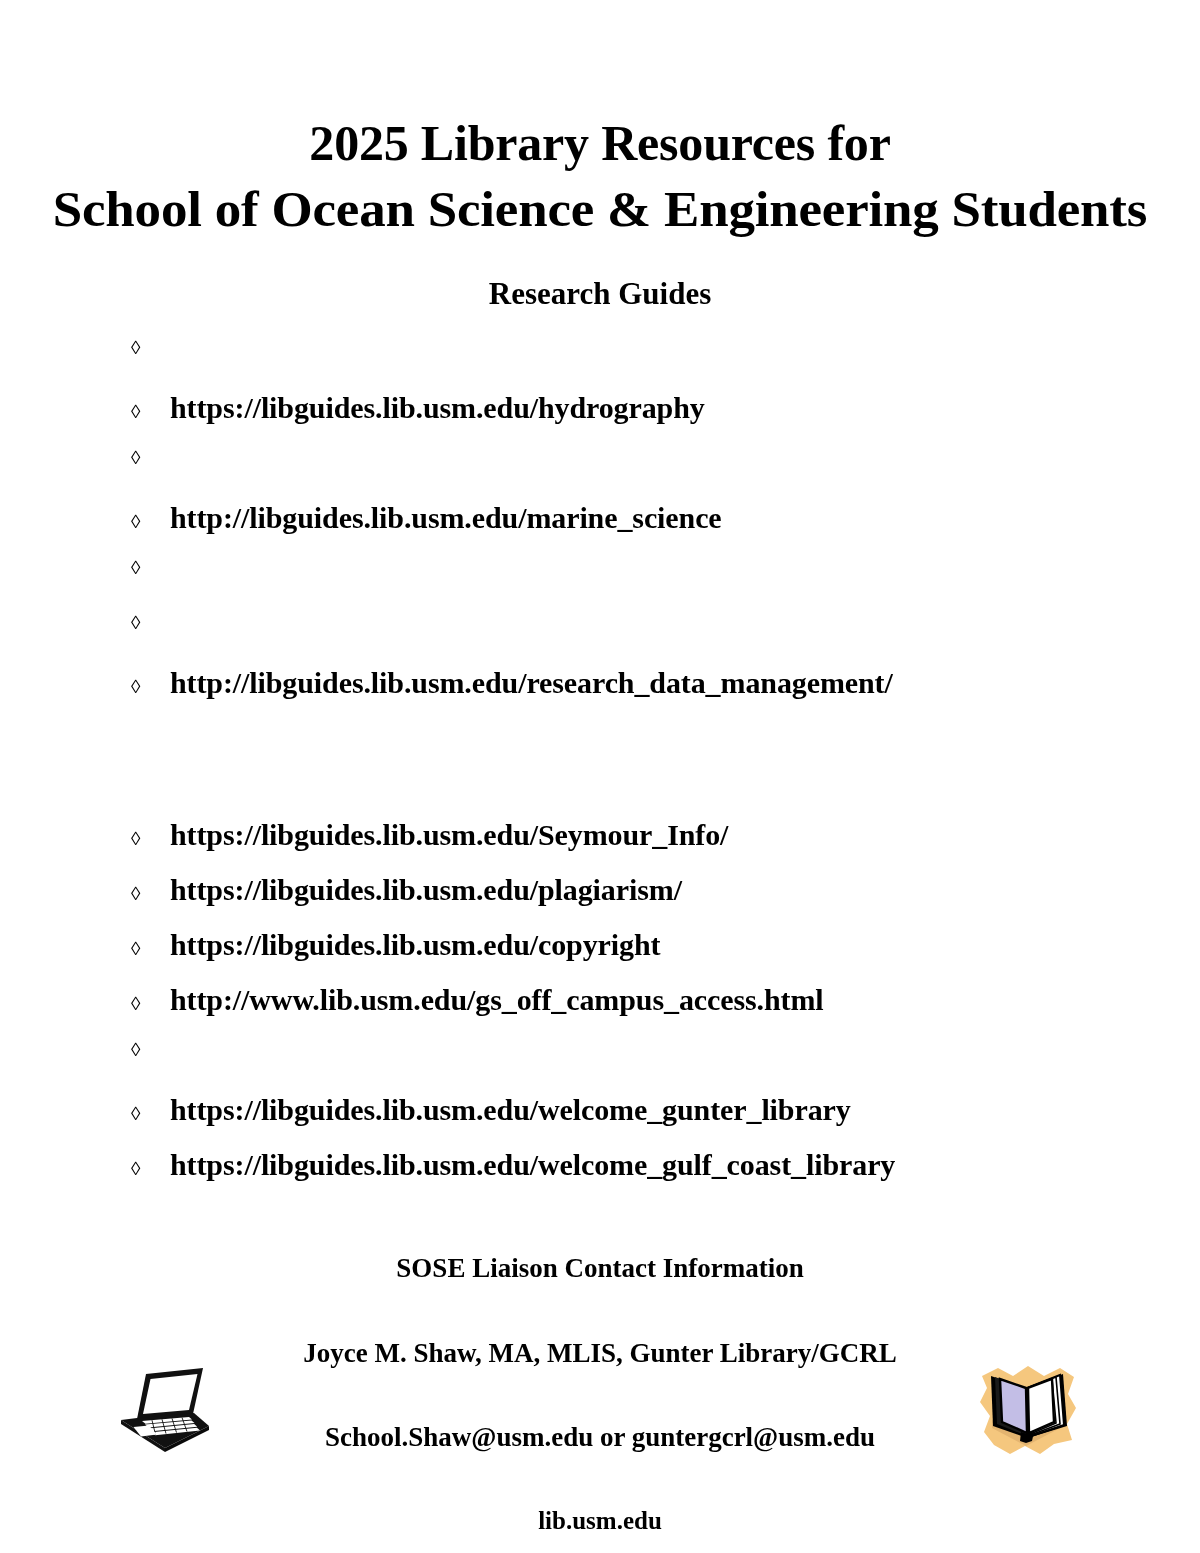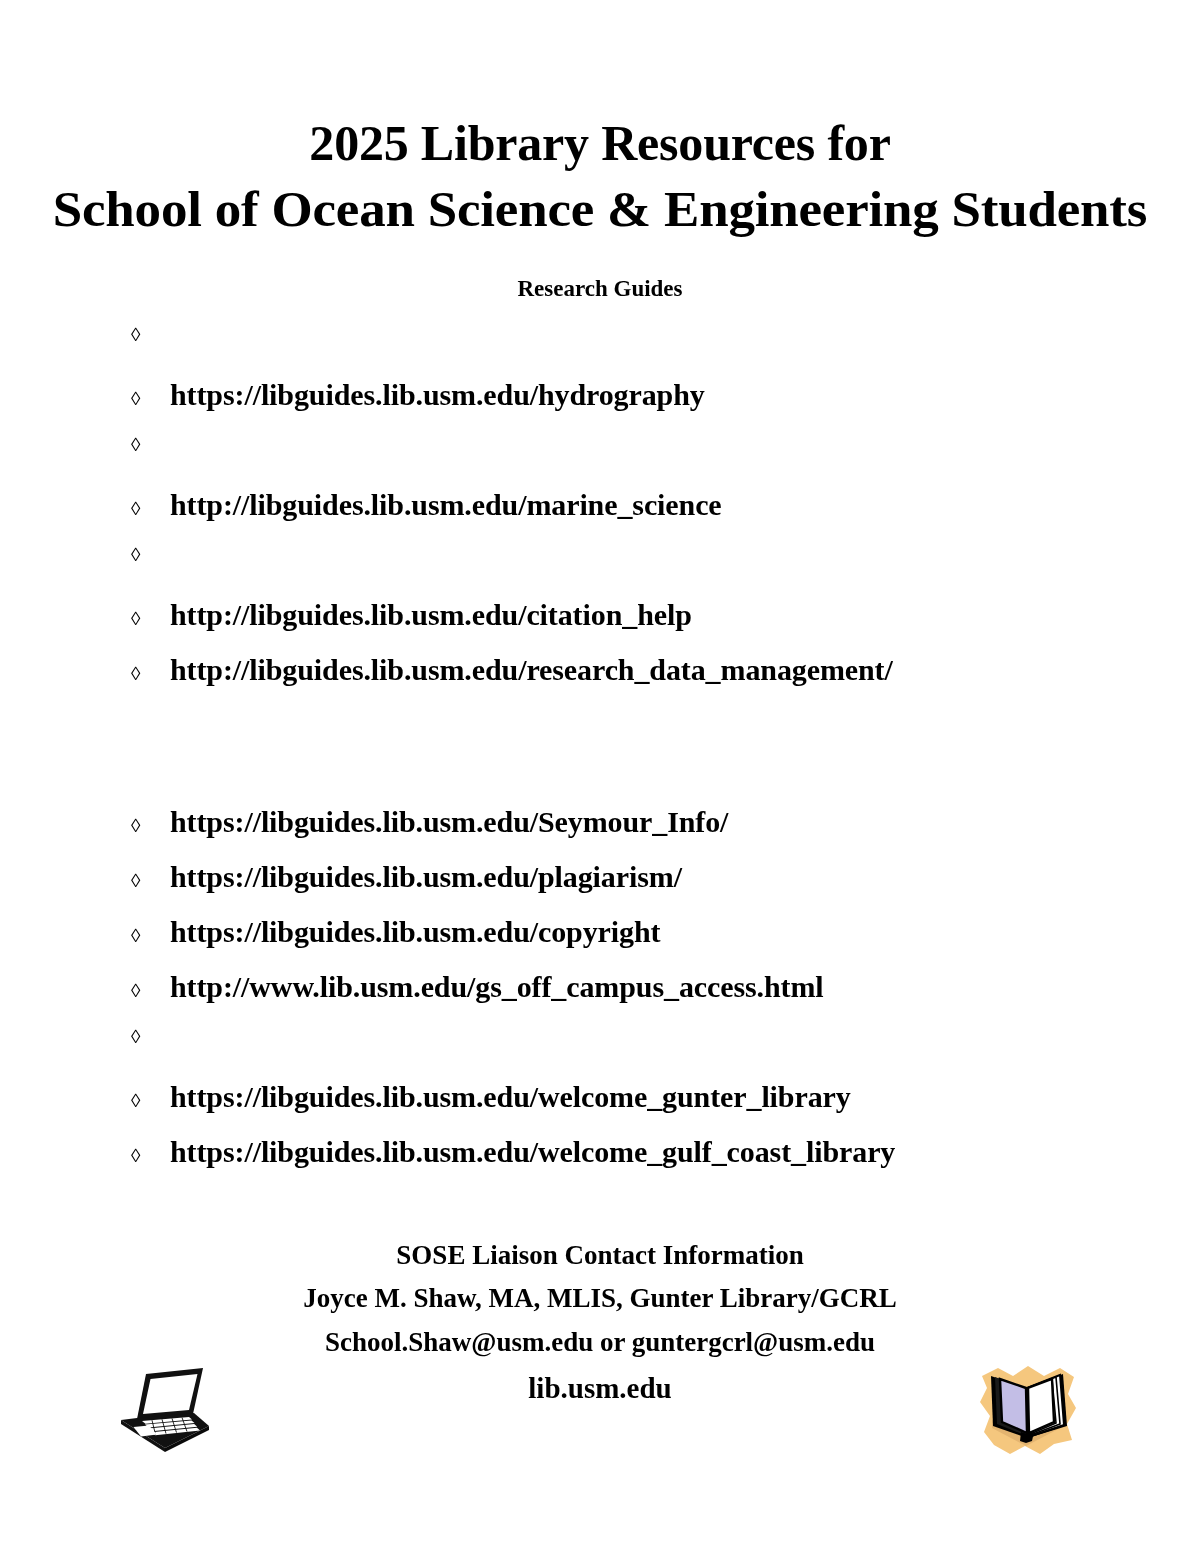--- a/index.html
+++ b/index.html
@@ -37,21 +37,21 @@
     display: block;
     font-size: 50px;
     transform: scaleX(1.06);
     transform-origin: center;
   }
 
   
   .section-heading {
     text-align: center;
     font-weight: bold;
-    font-size: 23px;
+    font-size: 31px;
     margin-top: 30px;
     line-height: 1.2;
   }
 
   
   .url-list {
     list-style: none;
     margin: 0;
     padding: 0;
   }
@@ -83,22 +83,22 @@
   .list-gap { height: 97px; }
 
   
   .contact-block {
     text-align: center;
     font-weight: bold;
     font-size: 27px;
     line-height: 1.62;
     margin-top: 42px;
   }
-  .contact-line { display: block; }
-  .contact-line.small { font-size: 29px; }
+  .contact-line { display: block; margin-top: 41px; }
+  .contact-line.small { font-size: 25px; }
 
   
   .clipart {
     position: absolute;
   }
   .laptop-icon {
     left: 105px;
     top: 1322px;
     width: 116px;
     height: 100px;
@@ -135,21 +135,20 @@
     </li>
     <li class="url-item">
       <span class="bullet">◊</span>
       <span class="url-text">http://libguides.lib.usm.edu/marine_science</span>
     </li>
     <li class="url-item">
       <span class="bullet">◊</span>
     </li>
     <li class="url-item">
       <span class="bullet">◊</span>
-      <span class="url-text">http://libguides.lib.usm.edu/citation_help</span>
     </li>
     <li class="url-item">
       <span class="bullet">◊</span>
       <span class="url-text">http://libguides.lib.usm.edu/research_data_management/</span>
     </li>
   </ul>
 
   <div class="list-gap"></div>
 
   <ul class="url-list list-two">

